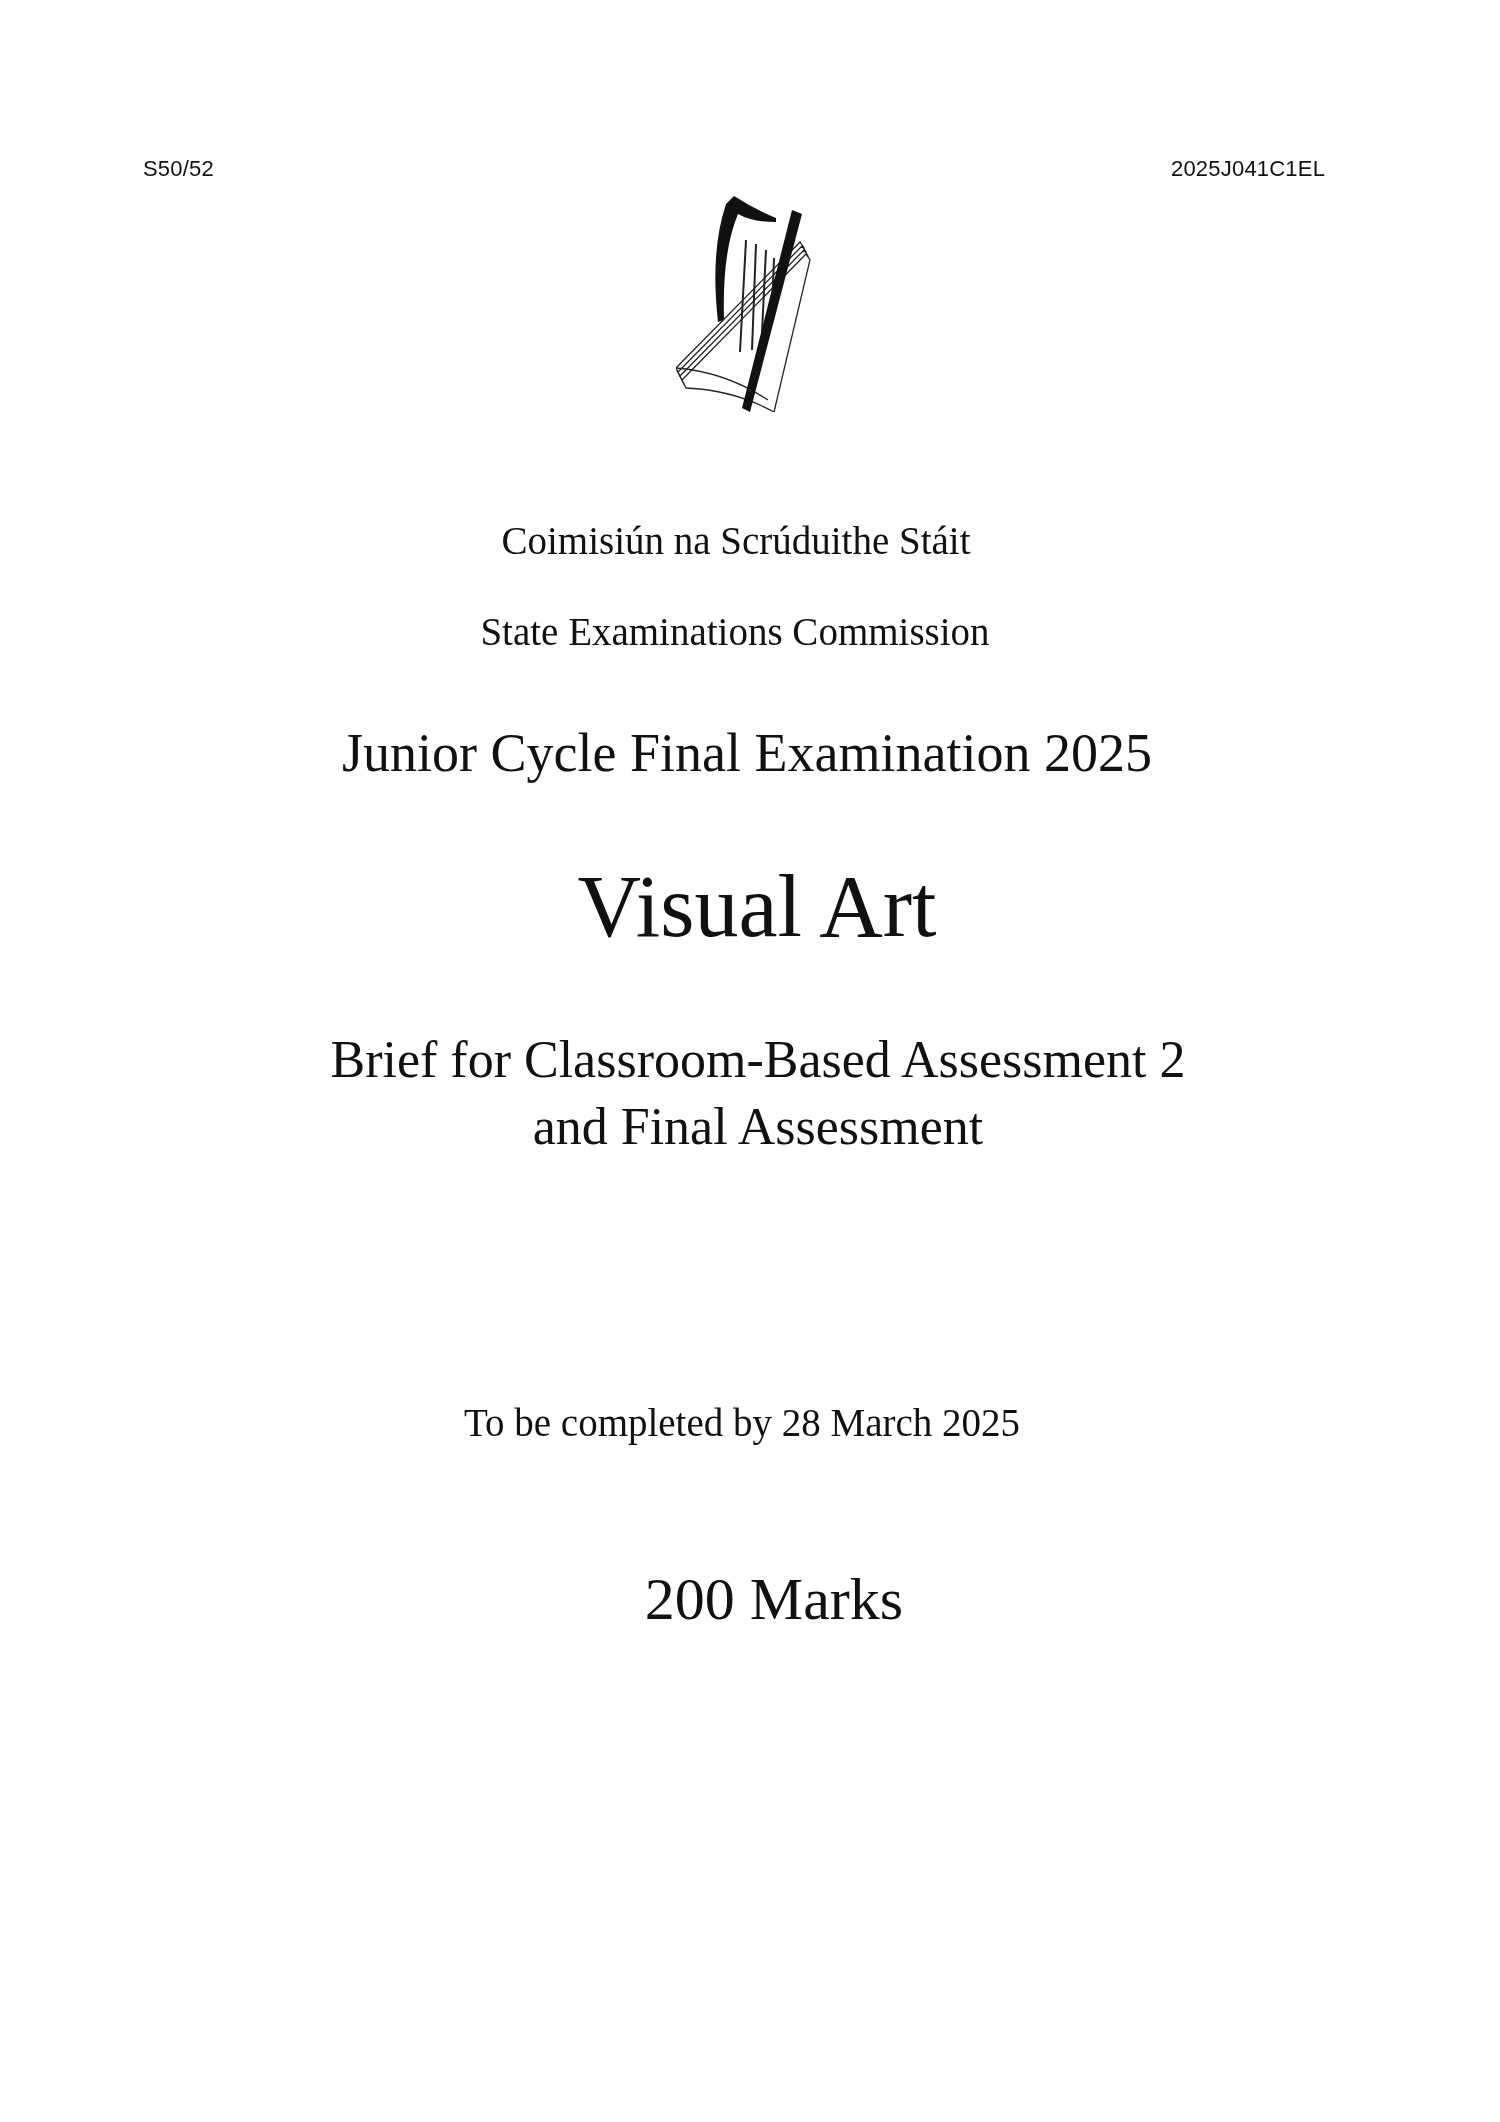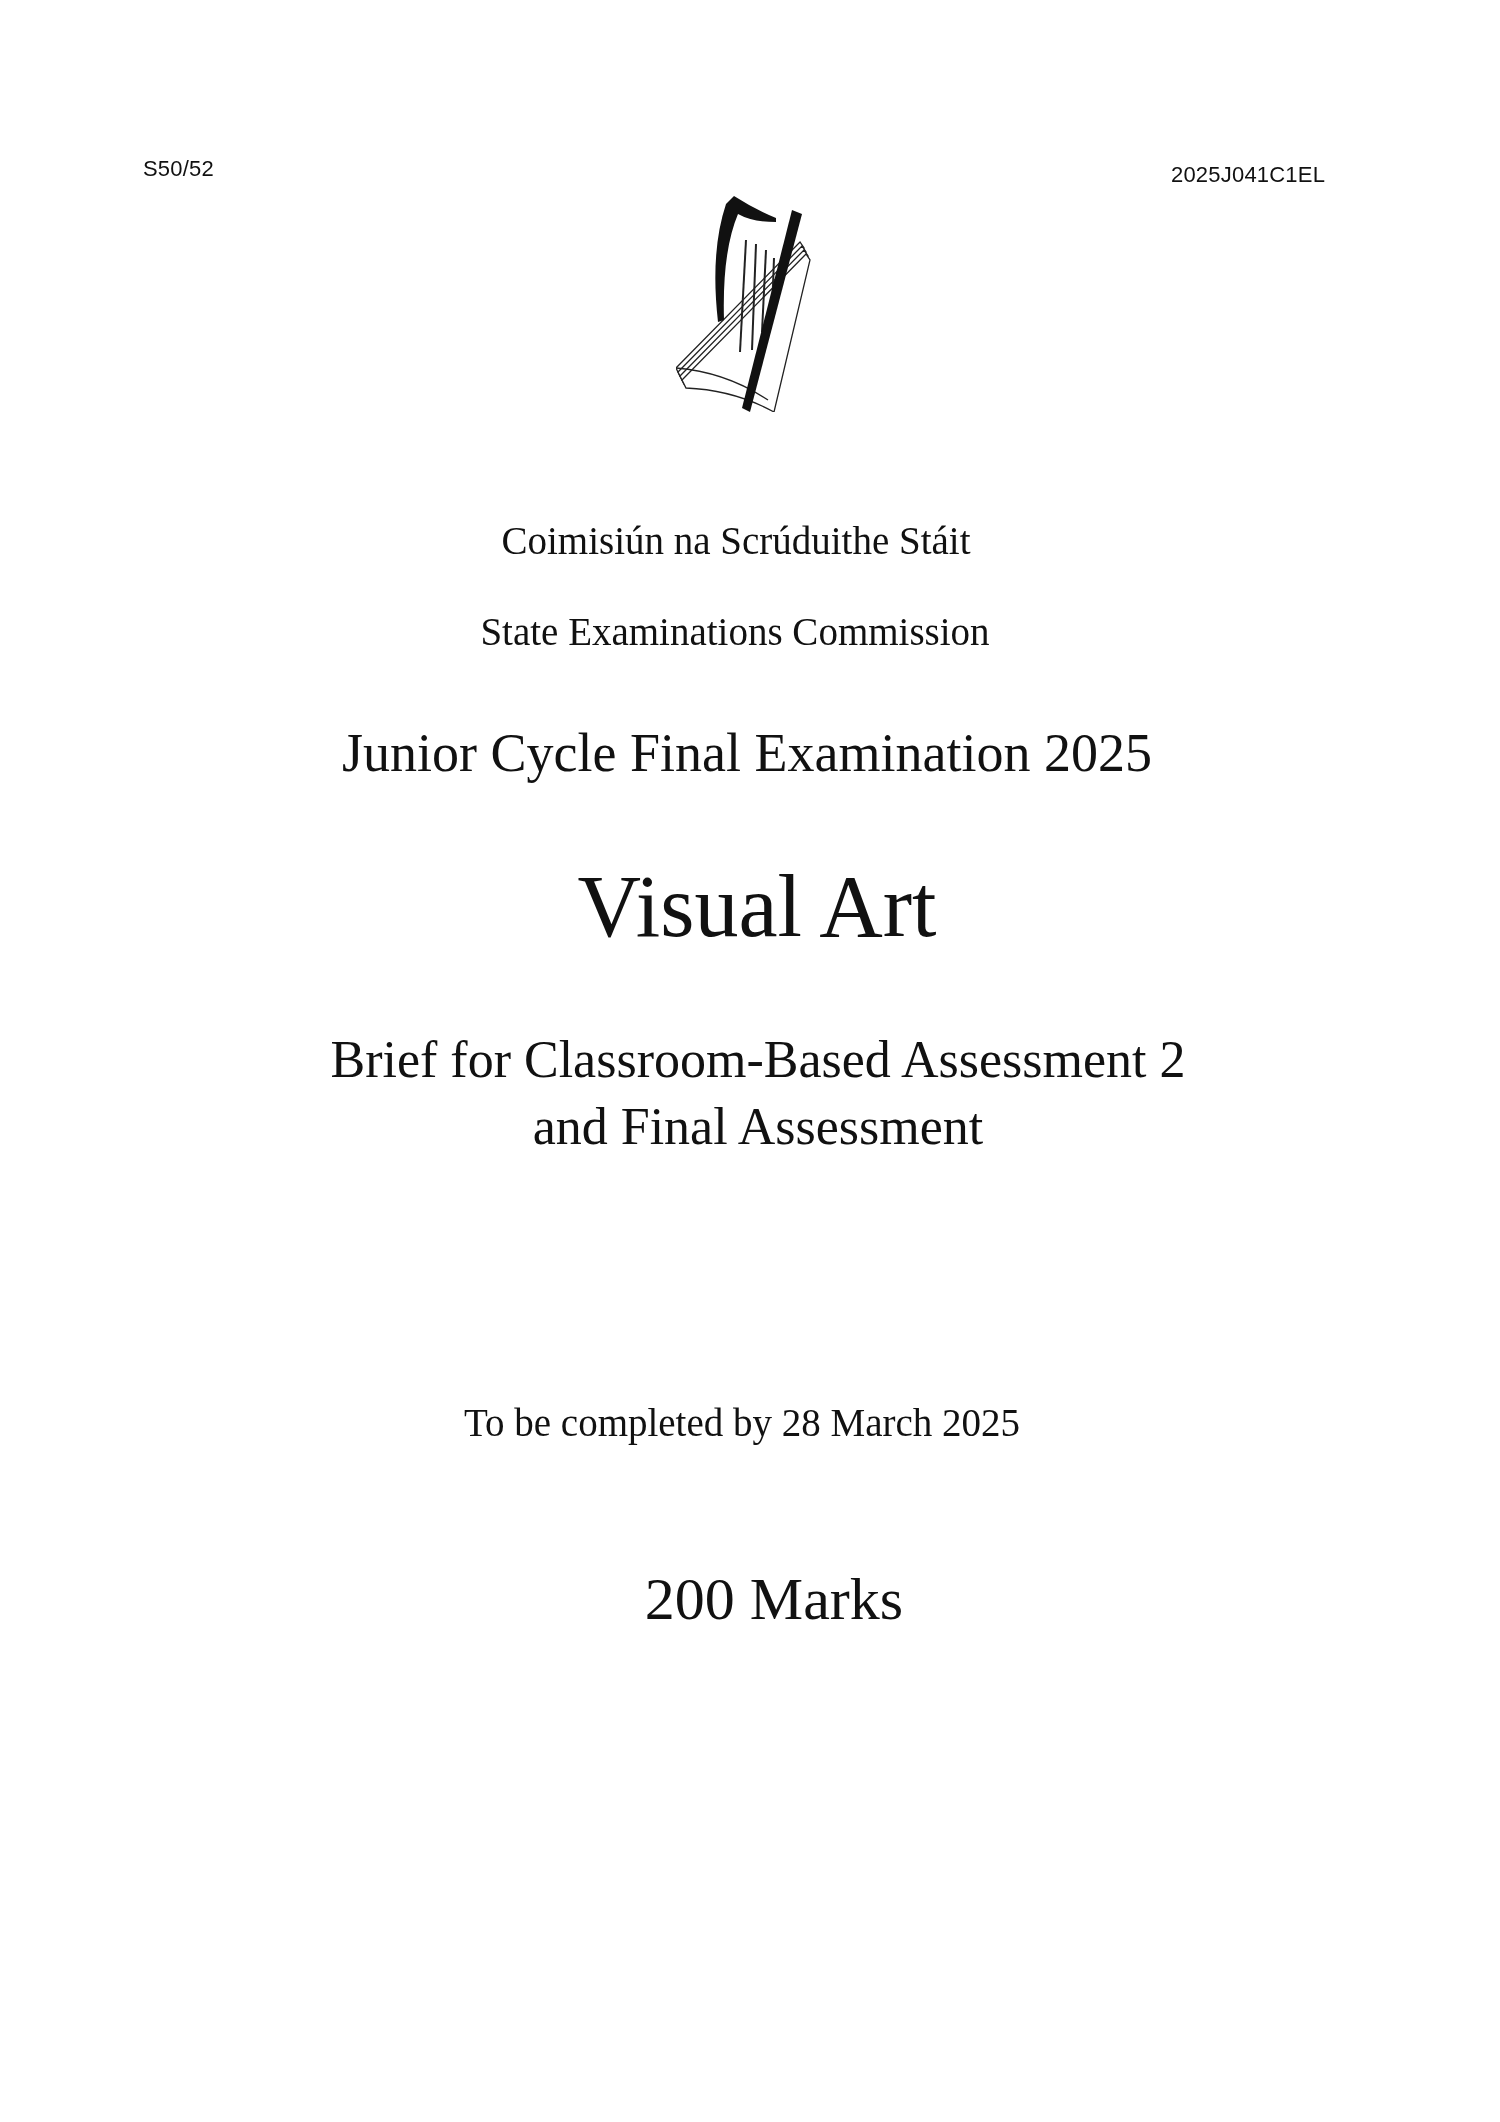--- a/index.html
+++ b/index.html
@@ -23,21 +23,21 @@
     }
     .code {
       position: absolute;
       top: 156px;
       font-family: "Liberation Sans", "DejaVu Sans", sans-serif;
       font-size: 22px;
       color: #111;
       letter-spacing: 0.2px;
     }
     .code-left { left: 143px; }
-    .code-right { left: 1171px; margin-top: 6px; }
+    .code-right { left: 1171px; }
 
     .logo {
       position: absolute;
       left: 676px;
       top: 192px;
       width: 160px;
       height: 220px;
     }
 
     .center-line {

